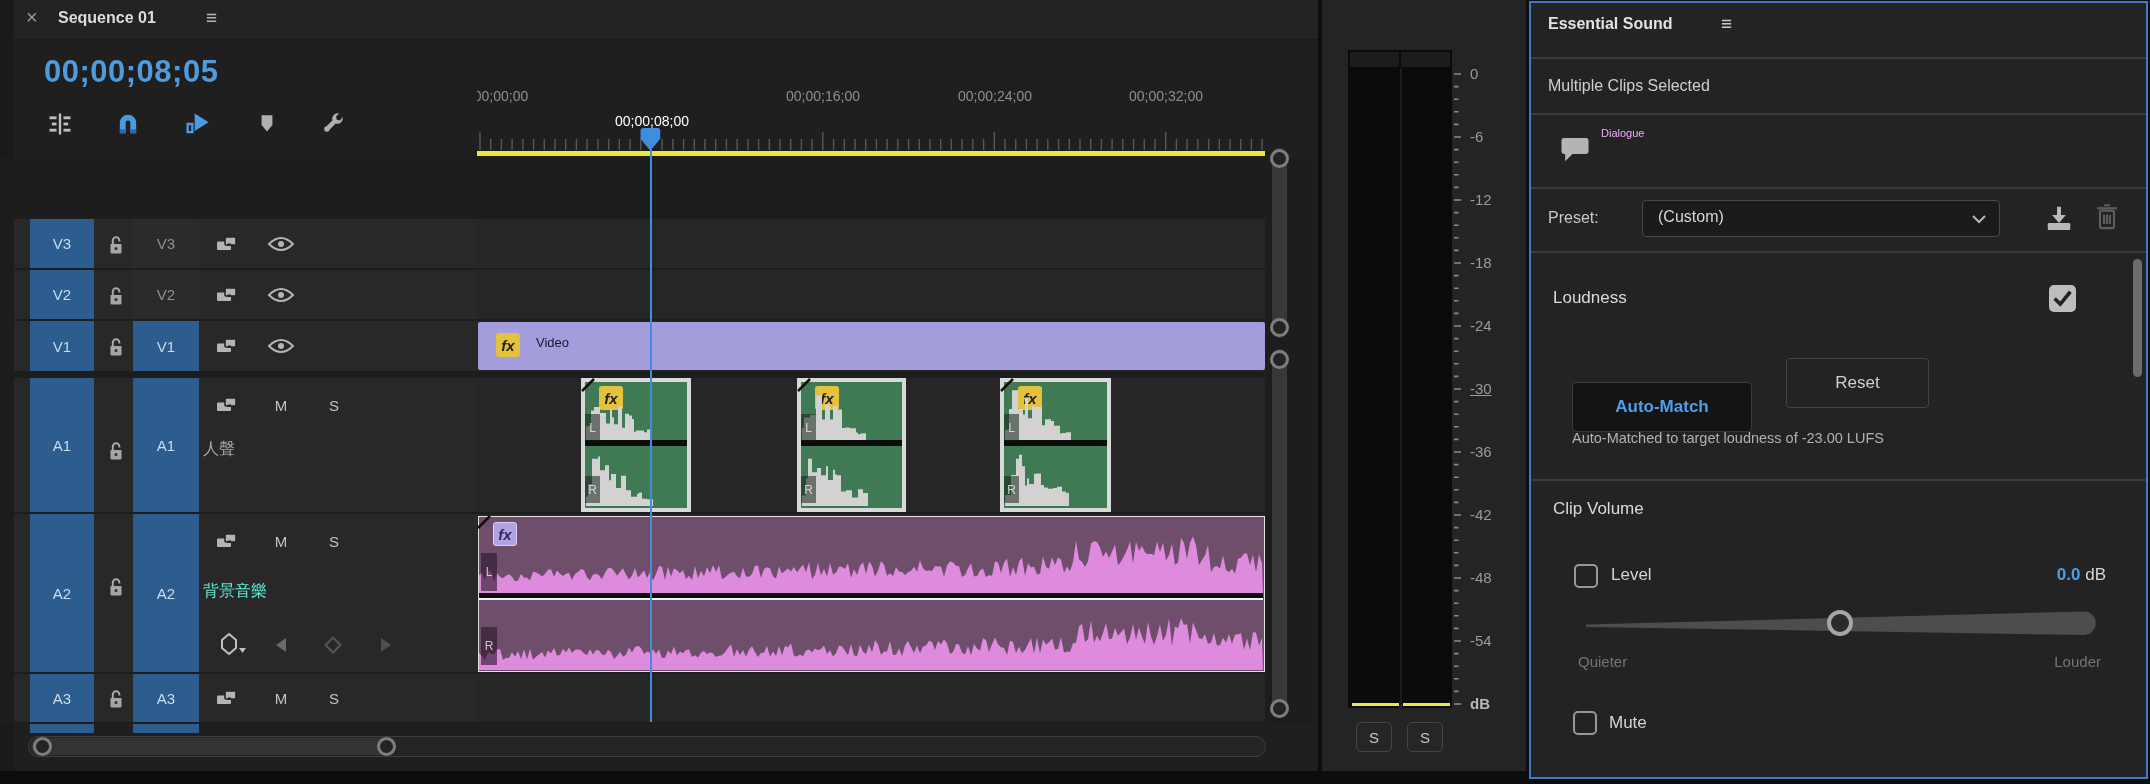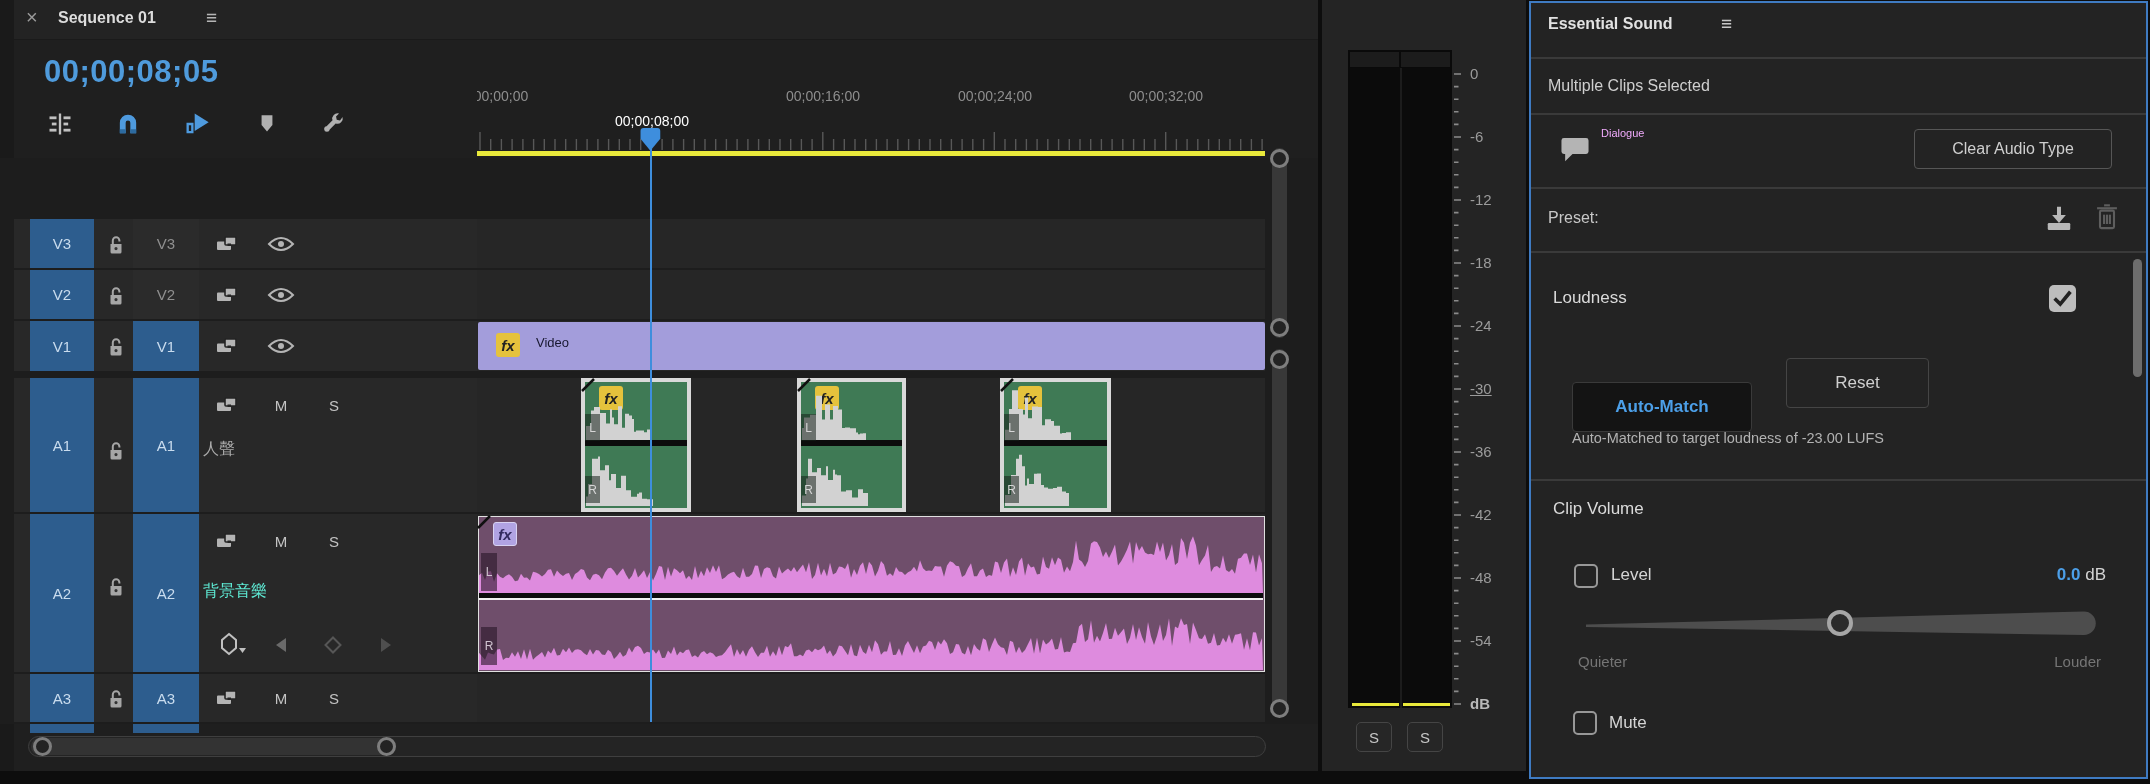--- a/index.html
+++ b/index.html
@@ -331,24 +331,29 @@
     <span class="abs" style="left:190px;top:10px;font-size:19px;color:#c8c8c8;">≡</span>
     <div class="divider" style="top:54px;"></div>
 
     <span class="abs" style="left:17px;top:74px;font-size:16px;color:#cfcfcf;">Multiple Clips Selected</span>
     <div class="divider" style="top:110px;"></div>
 
     <svg class="abs" style="left:28px;top:131px;" width="32" height="30" viewBox="0 0 26 24">
         <path fill="#b4b4b4" d="M4,3 h18 q2,0 2,2 v9 q0,2 -2,2 h-11 l-6,6 v-6 h-1 q-2,0 -2,-2 v-9 q0,-2 2,-2 z"></path>
       </svg>
     <span class="abs" style="left:70px;top:124px;font-size:11px;color:#f0abfc;">Dialogue</span>
-    <button class="btn" style="left:383px;top:126px;width:198px;height:40px;font-size:16px;border-width:1.5px;border-color:#565656;font-family:inherit;">Clear Audio Type</button>
     <div class="divider" style="top:184px;"></div>
 
     <span class="abs" style="left:17px;top:206px;font-size:16px;color:#c8c8c8;">Preset:</span>
+    <div class="abs" style="left:111px;top:197px;width:358px;height:37px;background:#1b1b1b;border:1px solid #4a4a4a;border-radius:4px;">
+      <span class="abs" style="left:15px;top:7px;font-size:16px;color:#d6d6d6;">(Custom)</span>
+      <svg class="abs" style="right:13px;top:14px;" width="14" height="9" viewBox="0 0 14 9">
+          <polyline points="1,1 7,7 13,1" fill="none" stroke="#b8b8b8" stroke-width="2"></polyline>
+        </svg>
+    </div>
     <div class="abs icon-btn" style="left:512px;top:200px;">
       <svg width="32" height="30" viewBox="0 0 24 24">
           <g fill="#b8b8b8">
             <rect x="3" y="16" width="18" height="5.5" rx="1"></rect>
             <rect x="10.4" y="3" width="3.2" height="7"></rect>
             <path d="M6.5,9.5 h11 L12,16 z"></path>
           </g>
         </svg>
     </div>
     <div class="abs icon-btn" style="left:562px;top:198px;">

